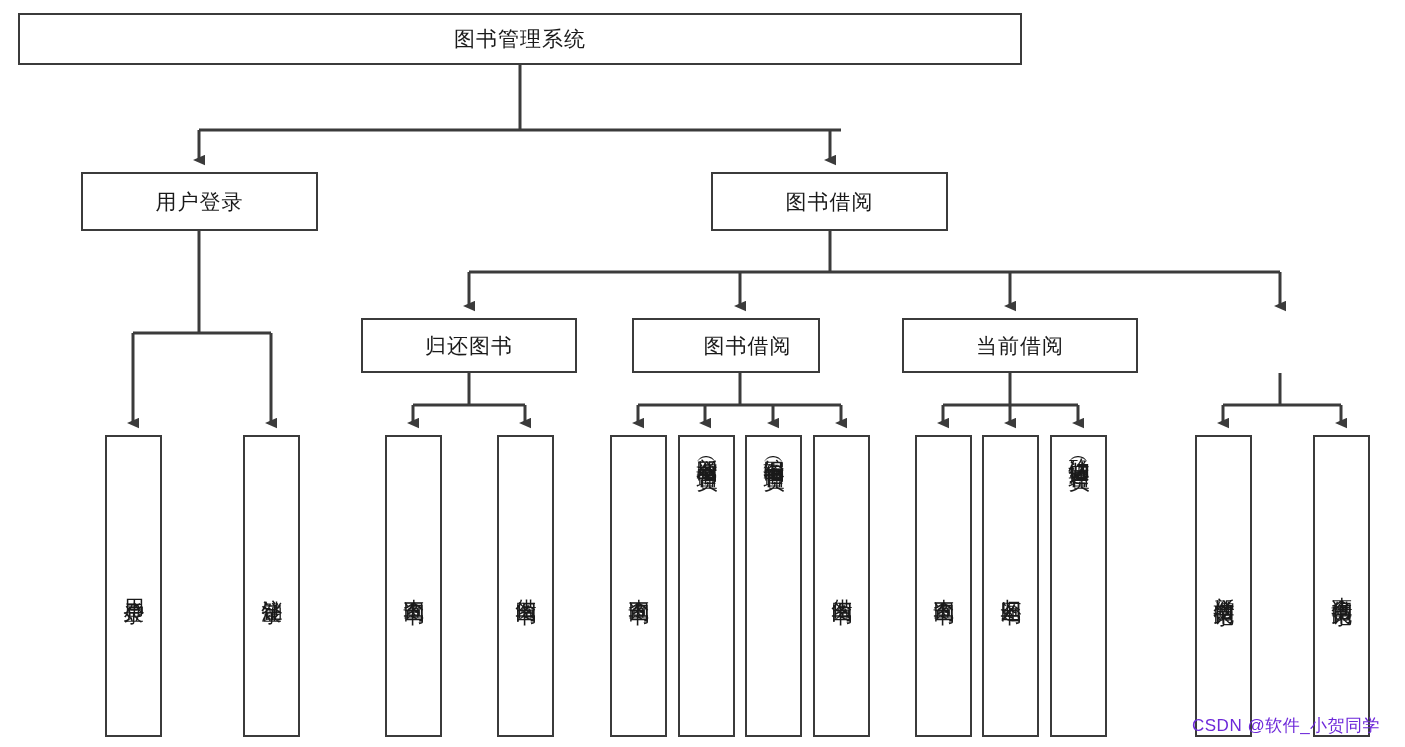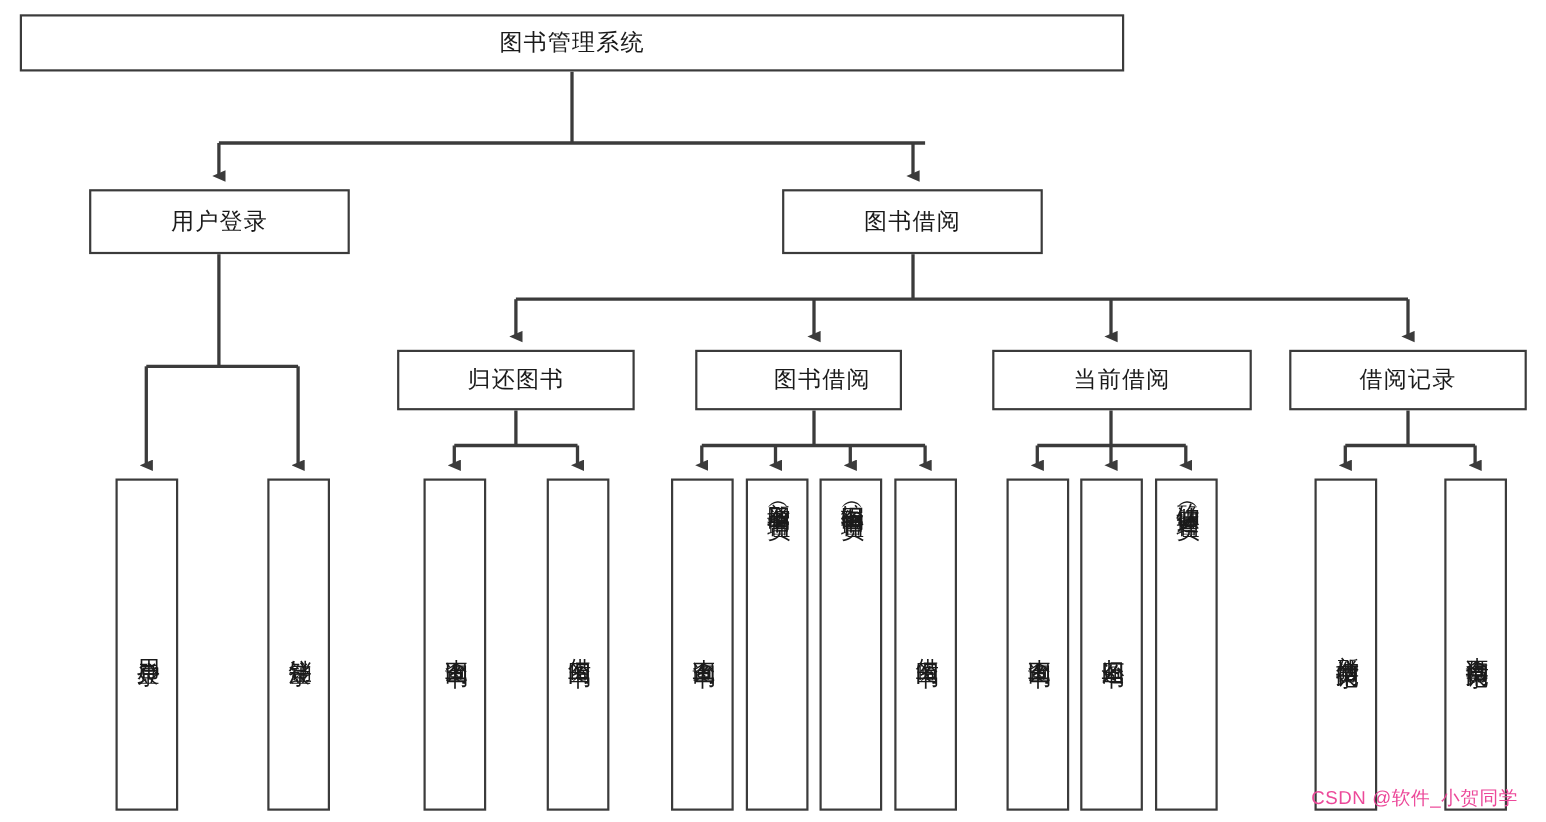--- a/index.html
+++ b/index.html
@@ -54,21 +54,21 @@
     color: #1a1a1a;
   }
   .node-v.topalign {
     align-items: flex-start;
   }
   .watermark {
     position: absolute;
     left: 1192px;
     top: 714px;
     font-size: 17px;
-    color: #ec4899;
+    color: #6d28d9;
     white-space: nowrap;
     z-index: 5;
     letter-spacing: 0.5px;
   }
 </style>
 </head>
 <body>
 
 <div id="canvas">
 
@@ -135,23 +135,20 @@
 
   <div class="node node-h" style="left:361px; top:318px; width:216px; height:55px;">
     <span>归还图书</span>
   </div>
   <div class="node node-h" style="left:632px; top:318px; width:188px; height:55px;padding-left:43px;">
     <span>图书借阅</span>
   </div>
   <div class="node node-h" style="left:902px; top:318px; width:236px; height:55px;">
     <span>当前借阅</span>
   </div>
-  <div class="node node-h" style="left:1172px; top:318px; width:216px; height:55px;">
-    <span>借阅记录</span>
-  </div>
 
   <div class="node node-v" style="left:105px; top:435px; width:57px; height:302px;">
     <span class="vlabel">用户登录</span>
   </div>
   <div class="node node-v" style="left:243px; top:435px; width:57px; height:302px;">
     <span class="vlabel">注销登录</span>
   </div>
 
   <div class="node node-v" style="left:385px; top:435px; width:57px; height:302px;">
     <span class="vlabel">查询图书</span>

